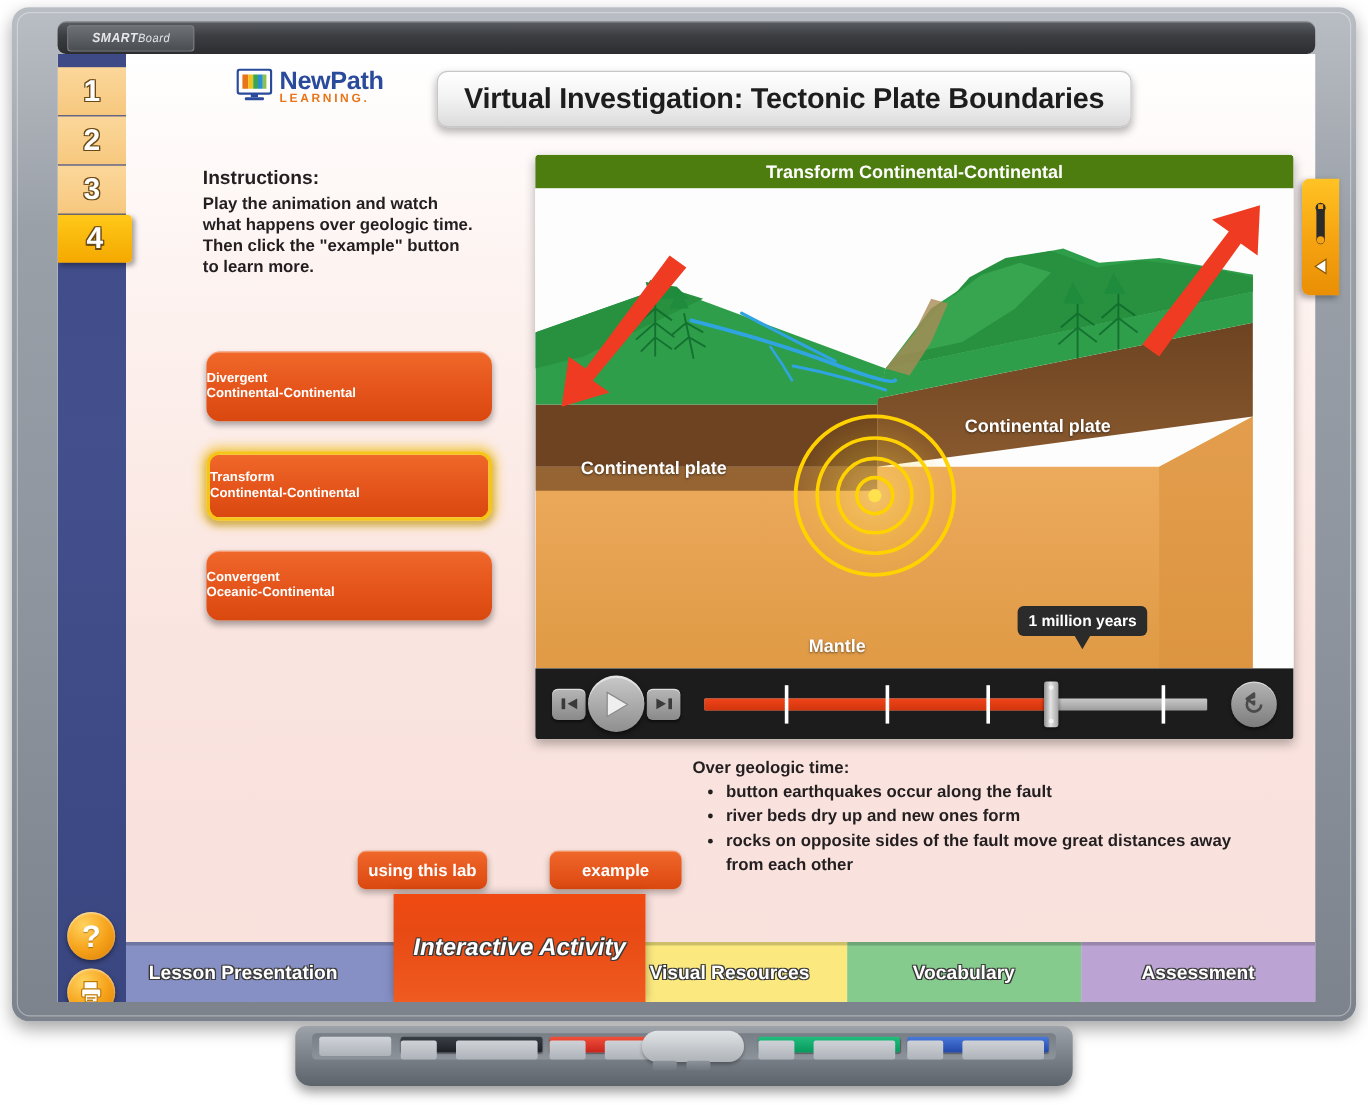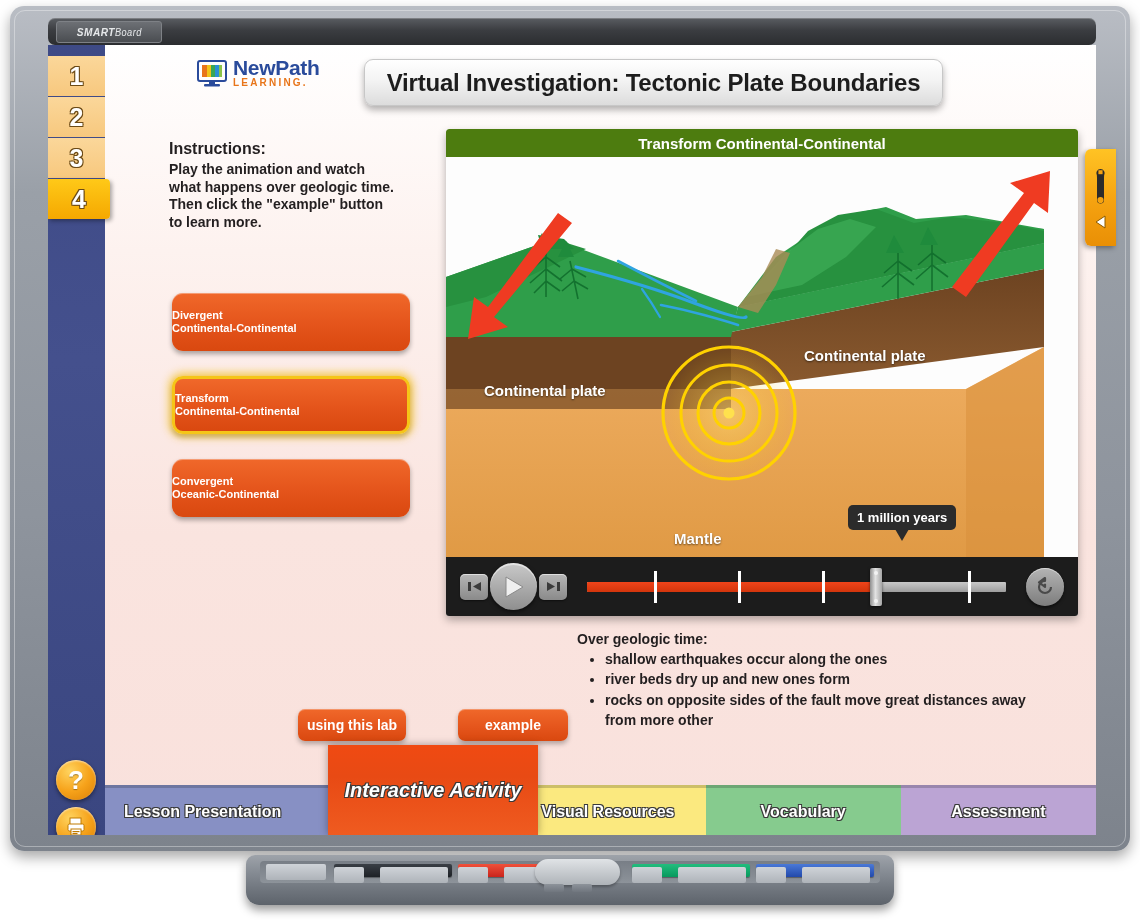--- a/index.html
+++ b/index.html
@@ -47,21 +47,21 @@
     display:flex;align-items:center;justify-content:center;}
   .circ-btn.help{top:715px;}
   .circ-btn.print{top:762px;}
   .circ-btn .q{font-size:26px;font-weight:bold;color:#fff;line-height:1;
     text-shadow:0 1px 1px rgba(0,0,0,.35);}
 
   
   .canvas{position:absolute;left:57px;top:0;width:991px;height:790px;
     background:linear-gradient(180deg,#ffffff 0%,#fdf2ef 26%,#fae4df 62%,#f9e1dc 100%);}
 
-  .logo{position:absolute;left:52px;top:12px;display:flex;align-items:flex-end;gap:6px;padding-left:40px;}
+  .logo{position:absolute;left:52px;top:12px;display:flex;align-items:flex-start;gap:6px;padding-left:40px;}
   .logo-mark{width:30px;height:28px;position:relative;}
   .logo-text{display:flex;flex-direction:column;line-height:1;}
   .logo-text .np{font-size:21px;font-weight:bold;color:#2a4b9b;letter-spacing:-.3px;}
   .logo-text .lr{font-size:10px;font-weight:bold;color:#e8751a;letter-spacing:2.2px;}
 
   .title-pill{position:absolute;left:259px;top:14px;width:577px;height:45px;border-radius:9px;
     background:linear-gradient(180deg,#ffffff 0%,#f3f3f3 46%,#dcdcdc 100%);
     border:1px solid #c7c7c7;box-shadow:0 4px 7px rgba(0,0,0,.3);
     display:flex;align-items:center;justify-content:center;}
   .title-pill span{font-size:24px;font-weight:bold;color:#1d1d1d;letter-spacing:-.2px;}
@@ -376,23 +376,23 @@
               <svg width="22" height="22" viewBox="0 0 22 22">
                 <path d="M17,11 a6,6 0 1,1 -6,-6 l0,-3 l-6,4.4 l6,4.4 l0,-3" fill="none" stroke="#4a4a4a" stroke-width="2.2" stroke-linejoin="round"></path>
               </svg>
             </div>
           </div>
         </div>
 
         <div class="facts">
           <div class="lead">Over geologic time:</div>
           <ul>
-            <li>shallow earthquakes occur along the ones</li>
+            <li>button earthquakes occur along the fault</li>
             <li>river beds dry up and new ones form</li>
-            <li>rocks on opposite sides of the fault move great distances away from more other</li>
+            <li>rocks on opposite sides of the fault move great distances away from each other</li>
           </ul>
         </div>
 
         <div class="sbtn lab">using this lab</div>
         <div class="sbtn ex">example</div>
 
         <div class="tabs">
           <div class="tab" style="background:#8790c4">Lesson Presentation</div>
           <div class="tab" style="background:#8790c4;flex:0 0 210px;color:transparent;text-shadow:none"></div>
           <div class="tab" style="background:#fbe97f">Visual Resources</div>

